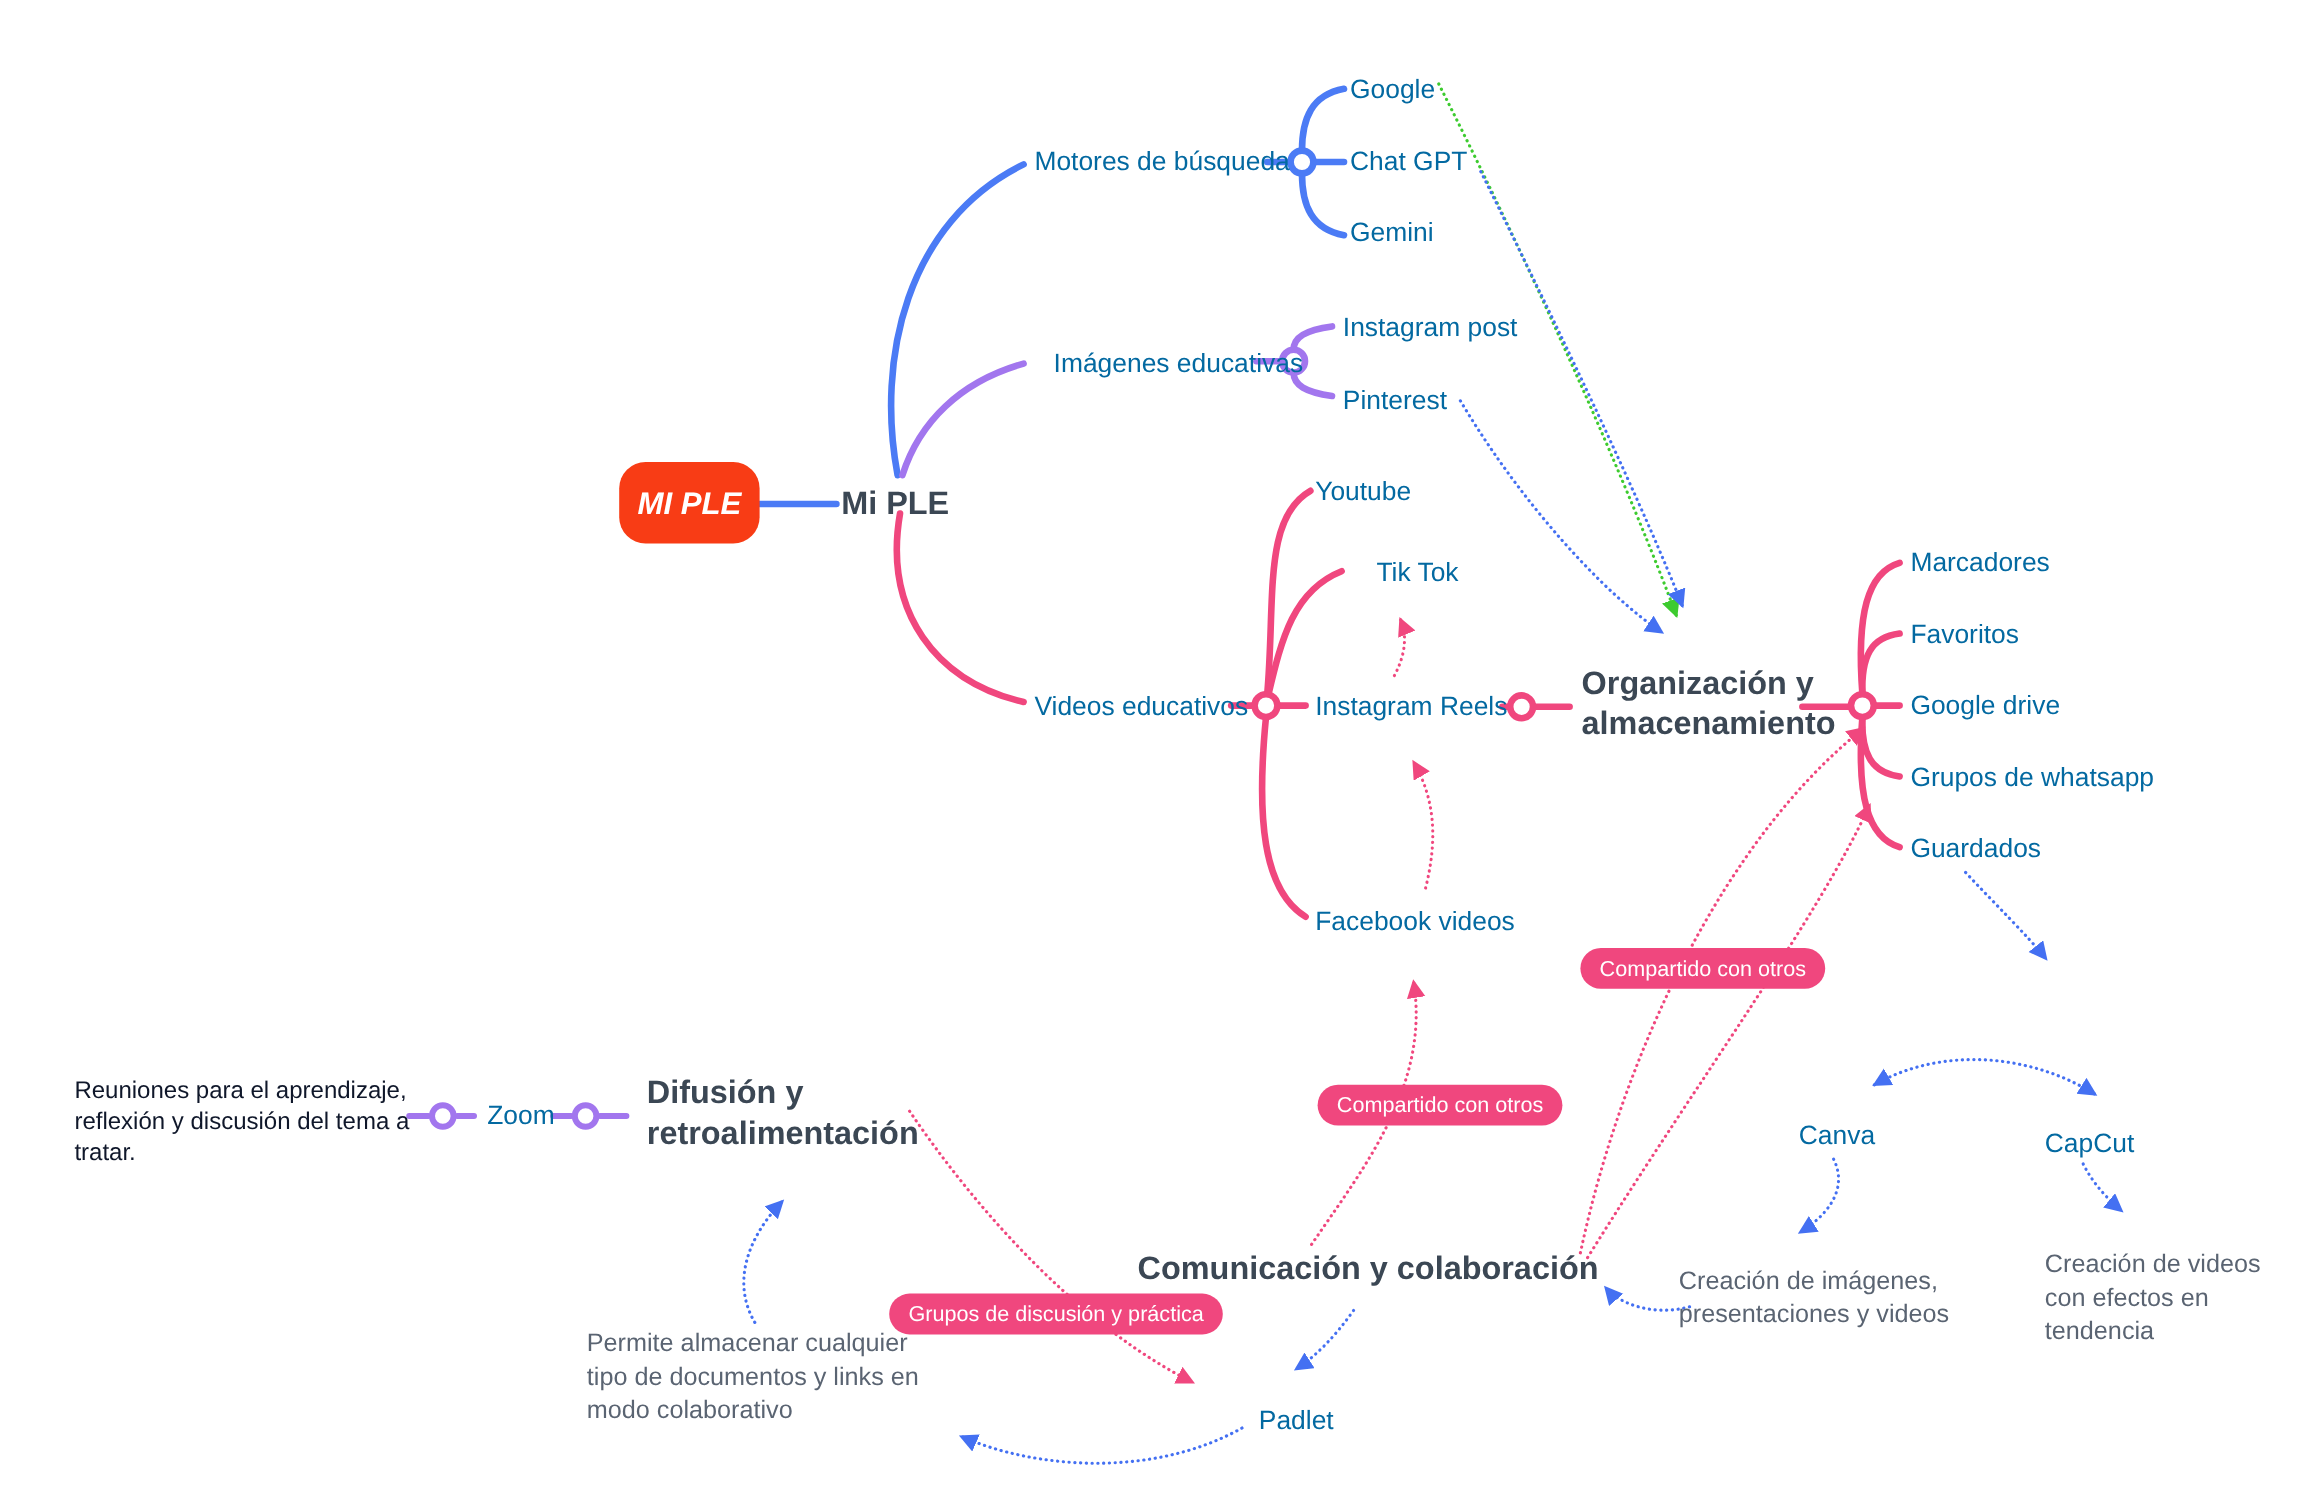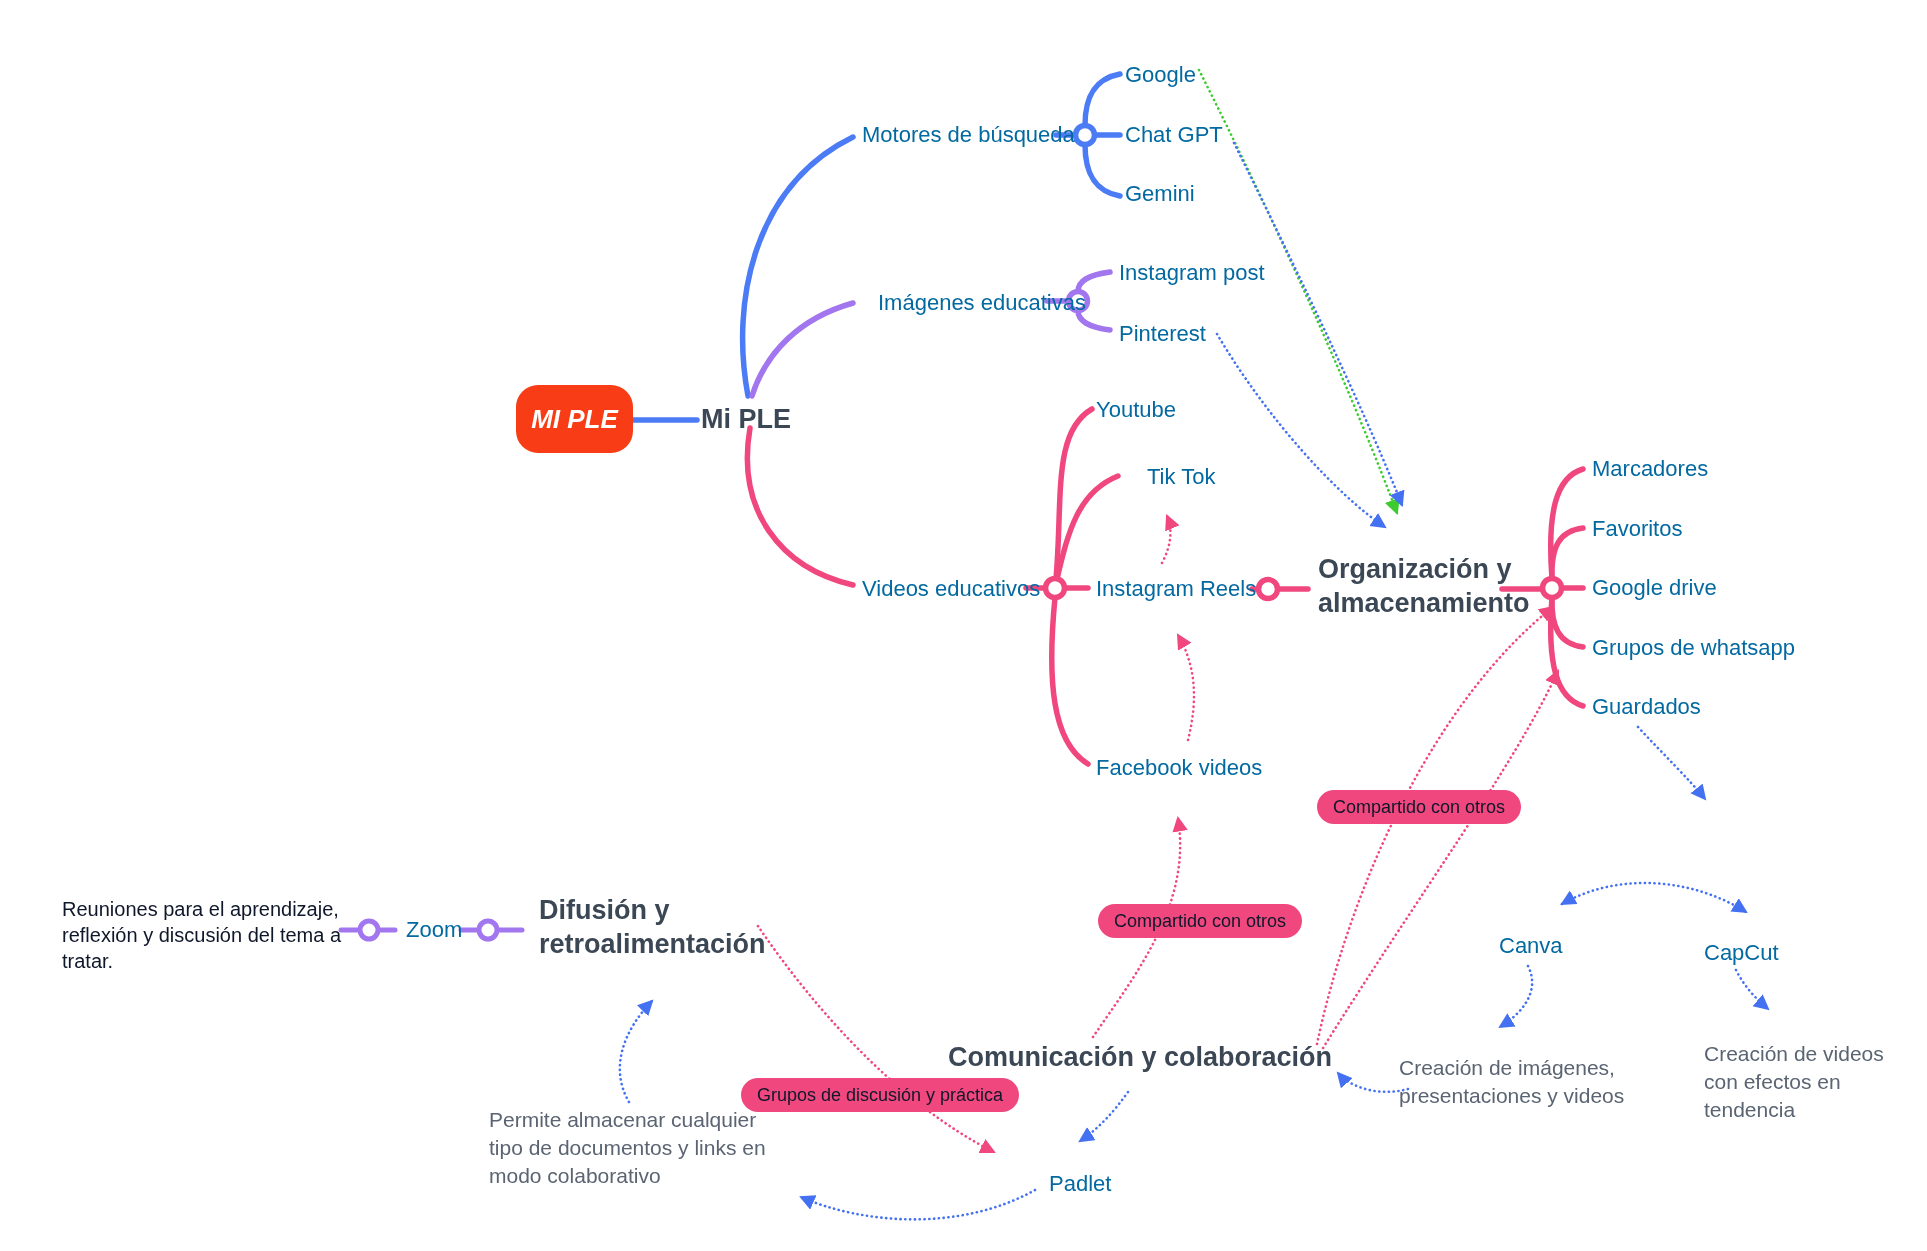--- a/index.html
+++ b/index.html
@@ -4,21 +4,21 @@
 <style>
   html,body{margin:0;padding:0;background:#ffffff;}
   #canvas{position:relative;width:1927px;height:1251px;background:#ffffff;overflow:hidden;
           font-family:"Liberation Sans",sans-serif;}
   svg.wires{position:absolute;left:0;top:0;width:1927px;height:1251px;}
   .abs{position:absolute;}
   .label{font-size:22px;color:#0369a1;white-space:nowrap;}
   .heading{font-size:27px;font-weight:700;color:#3b4754;line-height:34px;}
   .note{font-size:21px;color:#5a6472;line-height:28px;}
   .small-note{font-size:20px;color:#0f172a;line-height:26px;}
-  .badge{background:#f0477e;color:#0f172a;font-size:18px;line-height:18px;
+  .badge{background:#f0477e;color:#ffffff;font-size:18px;line-height:18px;
          padding:8px 16px;border-radius:18px;white-space:nowrap;display:inline-block;}
   .root-box{background:#f83c15;color:#ffffff;font-size:26px;font-weight:700;font-style:italic;
             width:117px;height:68px;border-radius:22px;display:flex;align-items:center;justify-content:center;}
   .root-label{font-size:27px;font-weight:700;color:#3b4754;white-space:nowrap;}
   
   .p-rootbox{left:516px;top:385px;}
   .p-rootlabel{left:701px;top:404px;}
   .p-motores{left:862px;top:122px;}
   .p-google{left:1125px;top:62px;}
   .p-chatgpt{left:1125px;top:122px;}

